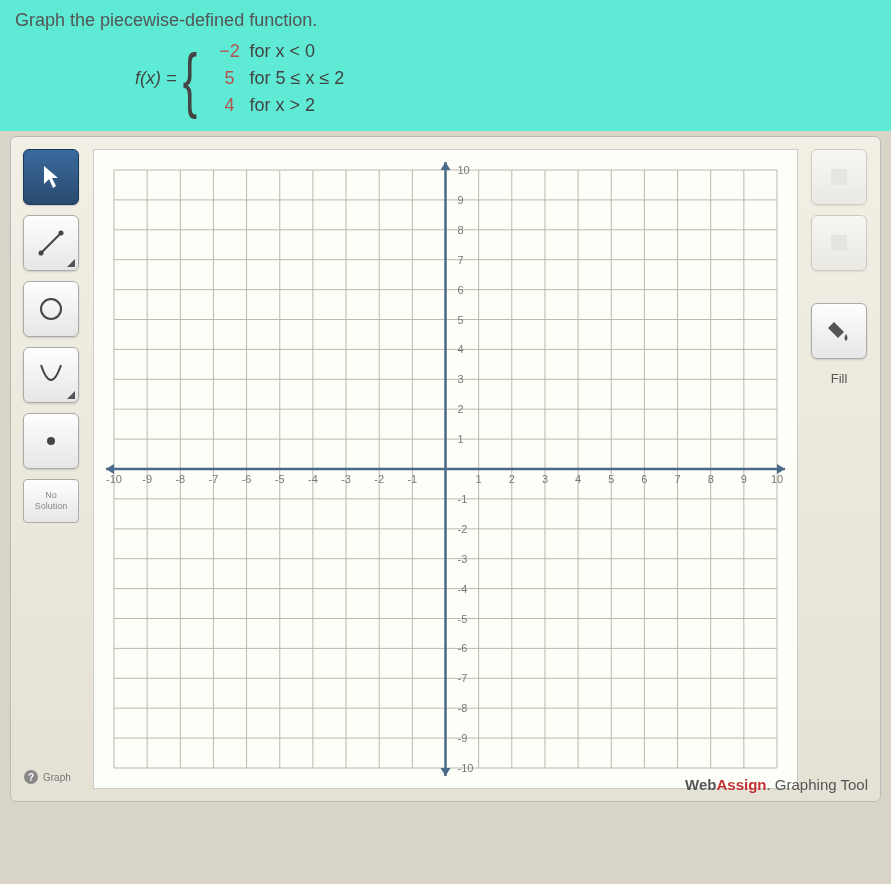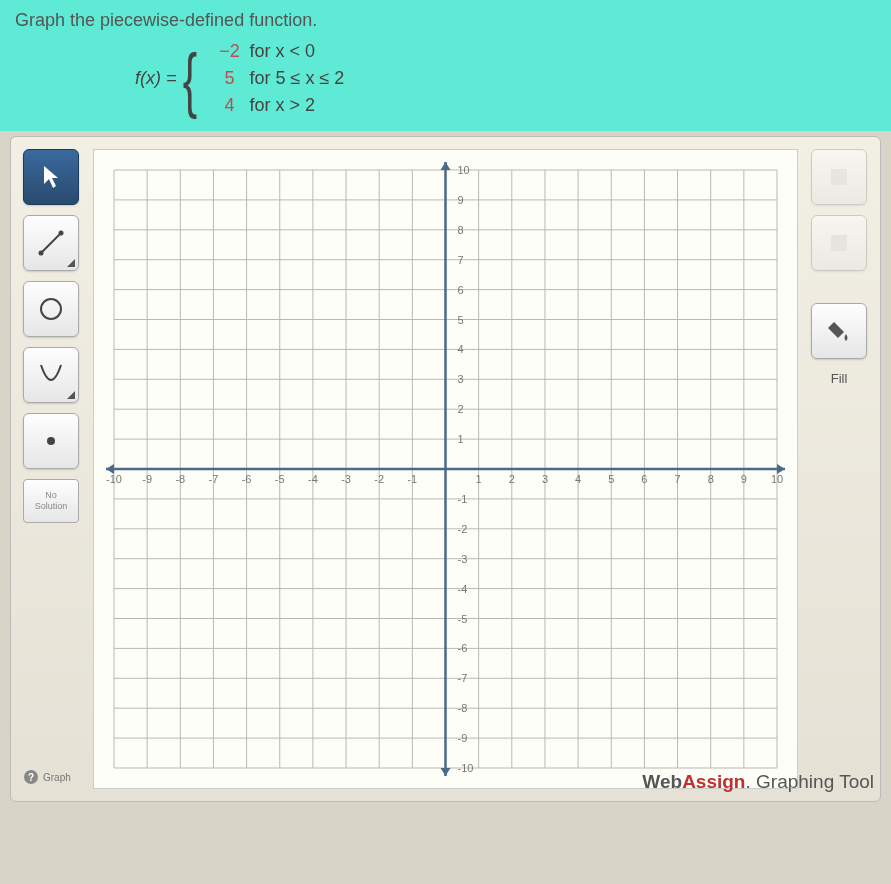--- a/index.html
+++ b/index.html
@@ -95,22 +95,22 @@
   background: #fefef8;
   border: 1px solid #ccc;
   position: relative;
   height: 640px;
 }
 .grid-svg { width: 100%; height: 100%; }
 .right-tools { display: flex; flex-direction: column; gap: 10px; width: 58px; align-items: center; }
 .fill-label { font-size: 13px; color: #555; margin-top: 2px; }
 .footer-brand {
   position: absolute;
-  bottom: 8px; right: 6px;
-  font-size: 19px;
+  bottom: 8px; right: 12px;
+  font-size: 15px;
   color: #555;
 }
 .footer-brand .wa-bold { font-weight: bold; }
 .footer-brand .wa-red { color: #c03030; font-weight: bold; }
 
 .cursor-icon svg, .line-icon svg, .circle-icon svg, .curve-icon svg, .point-icon svg { display:block; }
 </style>
 </head>
 <body>
 

